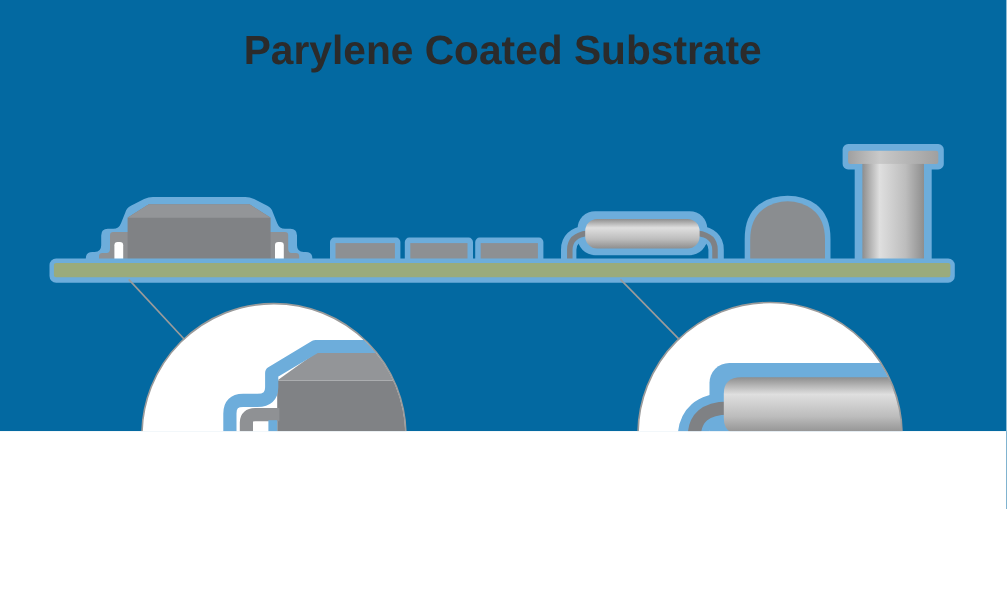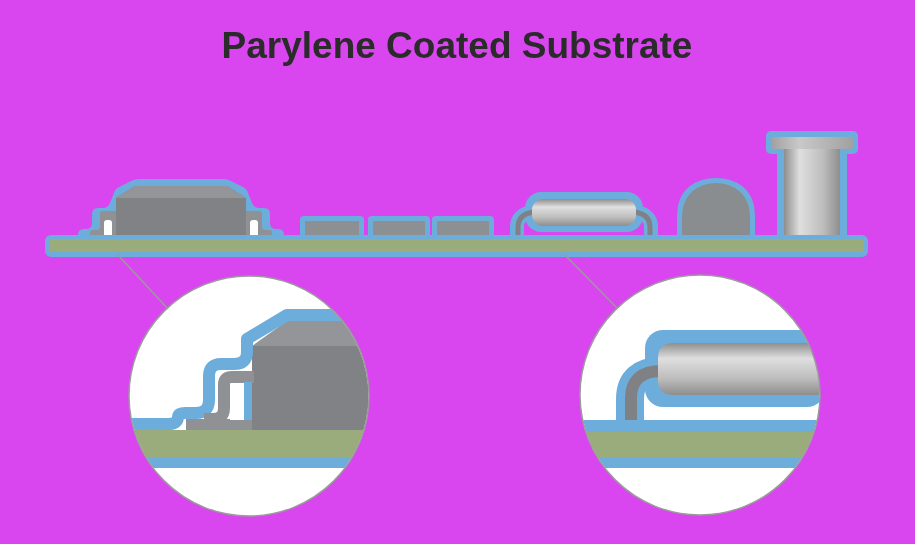--- a/index.html
+++ b/index.html
@@ -1,16 +1,16 @@
 <!DOCTYPE html>
 <html><head>
 <meta charset="utf-8">
 <style>
   html,body{margin:0;padding:0;background:#fff;}
-  #stage{position:relative;width:915px;height:544px;background:#d946ef;overflow:hidden;
+  #stage{position:relative;width:915px;height:392px;background:#0369a1;overflow:hidden;
          font-family:"Liberation Sans",sans-serif;}
   svg{position:absolute;left:0;top:0;}
   svg text{font-family:"Liberation Sans","DejaVu Sans",sans-serif;font-weight:600;}
 </style>
 </head>
 <body>
 
 <div id="stage">
 <svg width="915" height="549" viewBox="0 0 915 549">
   <defs>

